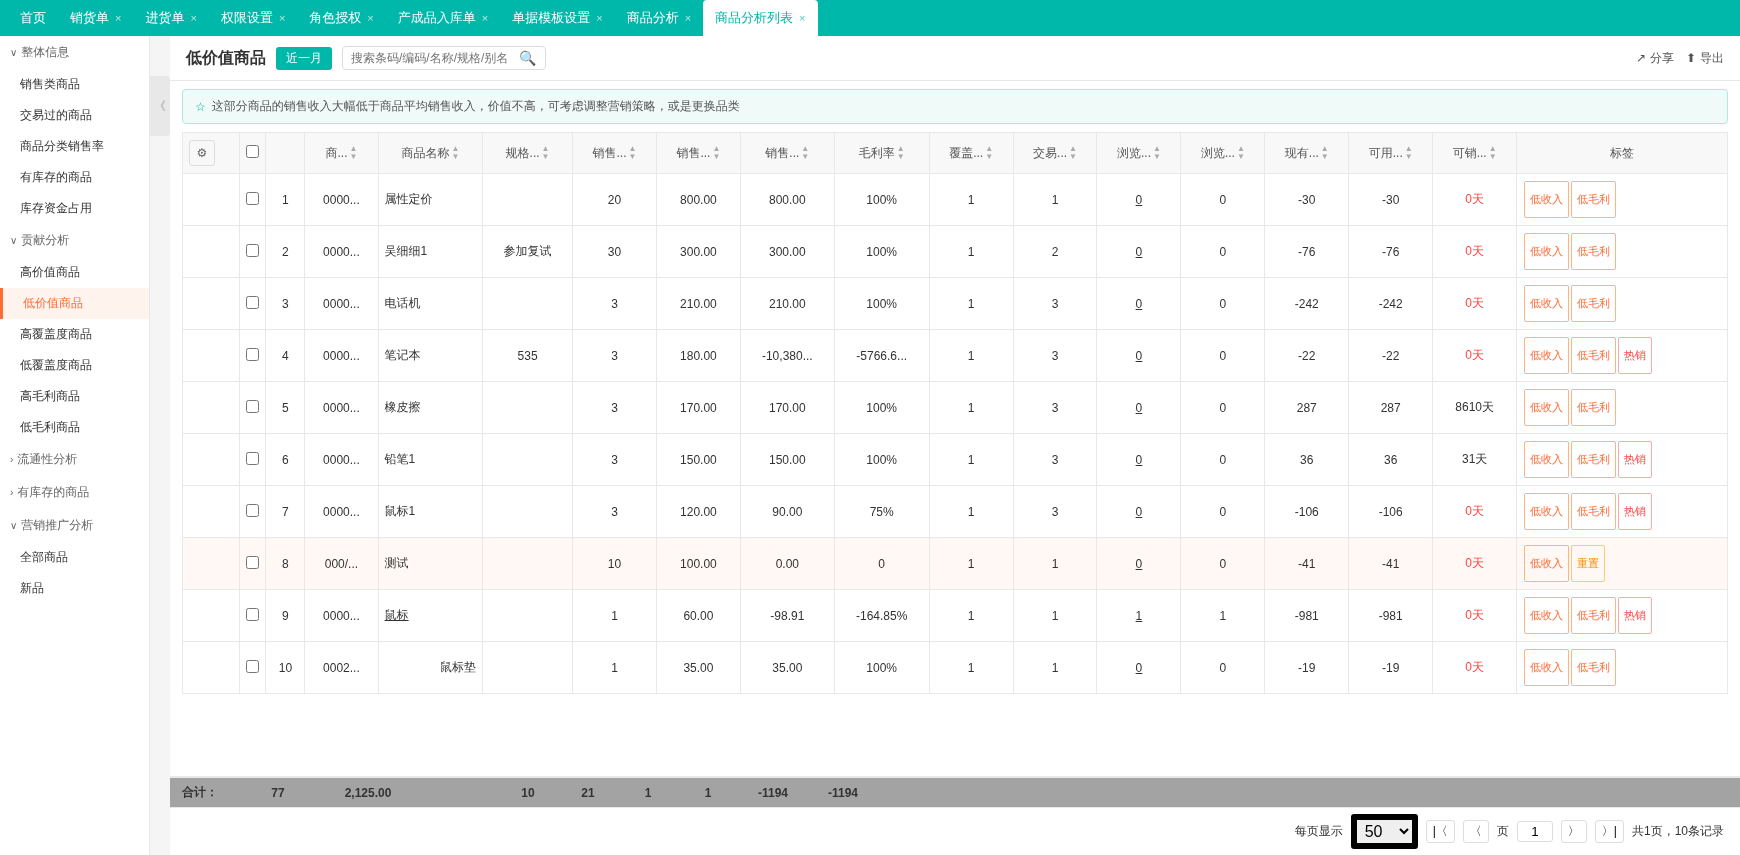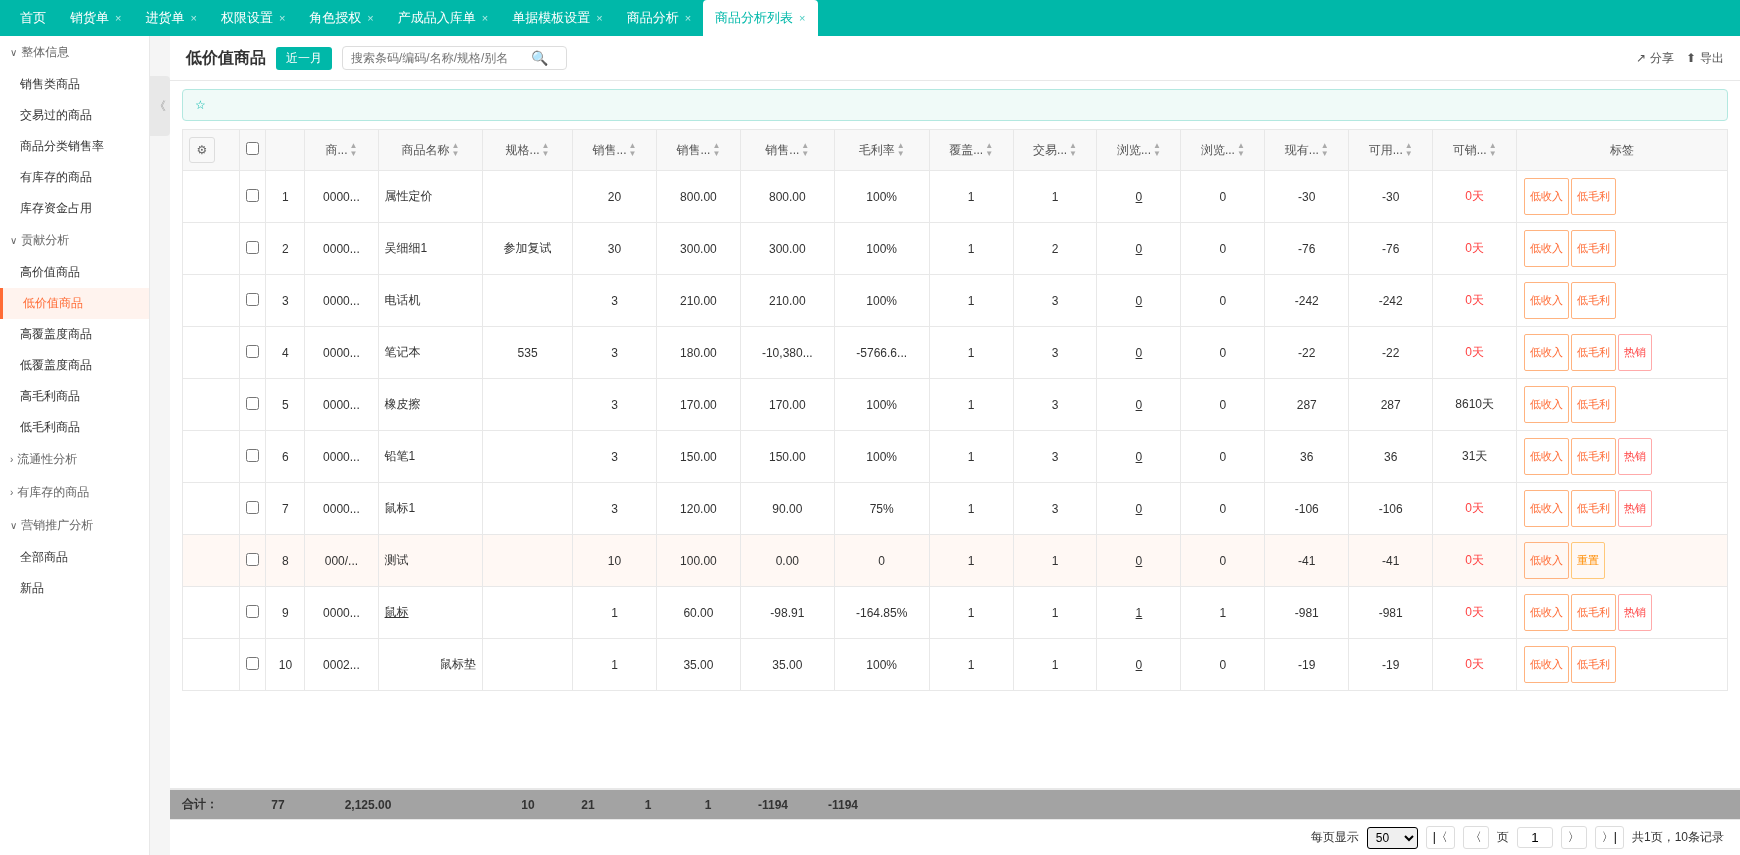--- a/index.html
+++ b/index.html
@@ -21,21 +21,21 @@
     .sidebar-item { padding: 7px 10px 7px 20px; color: #333; cursor: pointer; font-size: 12px; }
     .sidebar-item.active { background: #fff3ee; color: #ff6b35; border-left: 3px solid #ff6b35; }
 
     
     .content { flex: 1; display: flex; flex-direction: column; overflow: hidden; background: #fff; }
 
     
     .content-header { display: flex; align-items: center; padding: 10px 16px; border-bottom: 1px solid #e8e8e8; gap: 10px; background: #fff; }
     .page-title { font-size: 16px; font-weight: bold; color: #333; }
     .period-btn { background: #00b8a9; color: #fff; border: none; border-radius: 3px; padding: 3px 10px; font-size: 12px; cursor: pointer; }
-    .search-box { display: flex; align-items: center; border: 1px solid #ddd; border-radius: 4px; padding: 3px 8px; width: 225px; }
+    .search-box { display: flex; align-items: center; border: 1px solid #ddd; border-radius: 4px; padding: 3px 8px; width: 204px; }
     .search-box input { border: none; outline: none; font-size: 12px; width: 180px; color: #999; }
     .search-icon { color: #00b8a9; font-size: 14px; cursor: pointer; }
     .header-actions { margin-left: auto; display: flex; gap: 12px; color: #555; font-size: 12px; cursor: pointer; }
     .header-actions span { display: flex; align-items: center; gap: 4px; }
 
     
     .collapse-btn { width: 20px; height: 60px; background: #e8e8e8; display: flex; align-items: center; justify-content: center; cursor: pointer; color: #999; font-size: 12px; flex-shrink: 0; align-self: flex-start; margin-top: 40px; border-radius: 0 4px 4px 0; }
 
     
     .info-box { background: #f0faf8; border: 1px solid #b3e8e0; margin: 8px 12px; padding: 8px 12px; border-radius: 4px; color: #555; font-size: 12px; display: flex; align-items: center; gap: 6px; }
@@ -60,21 +60,21 @@
     input[type="checkbox"] { cursor: pointer; }
 
     
     .table-footer { display: flex; align-items: center; padding: 6px 12px; border-top: 2px solid #e8e8e8; background: #a3a3a3; font-size: 12px; }
     .footer-label { color: #333; font-weight: bold; margin-right: 20px; }
     .footer-values { display: flex; gap: 0; flex: 1; font-weight: bold; }
     .footer-val { text-align: center; min-width: 60px; padding: 0 6px; }
 
     
     .pagination { display: flex; align-items: center; justify-content: flex-end; padding: 6px 16px; border-top: 1px solid #e8e8e8; background: #fff; gap: 8px; font-size: 12px; }
-    .page-size-select { border: 1px solid #000000; border-radius: 3px; padding: 2px 4px; font-size: 12px; }
+    .page-size-select { border: 6px solid #000000; border-radius: 3px; padding: 2px 4px; font-size: 16px; }
     .page-btn { border: 1px solid #ddd; background: #fff; padding: 2px 6px; cursor: pointer; border-radius: 3px; font-size: 12px; }
     .page-btn:disabled { color: #ccc; cursor: default; }
 
     .settings-icon { display: flex; align-items: center; justify-content: center; width: 26px; height: 26px; border: 1px solid #ddd; border-radius: 3px; cursor: pointer; color: #666; }
   </style>
 </head>
 <body>
 
 <div class="top-nav">
 <div class="nav-item">首页</div>
@@ -144,20 +144,21 @@
         </span>
         <span>
           <span>⬆</span>
           <span>导出</span>
         </span>
       </div>
     </div>
 
     <div class="info-box">
       <span class="info-icon">☆</span>
+      <span>这部分商品的销售收入大幅低于商品平均销售收入，价值不高，可考虑调整营销策略，或是更换品类</span>
     </div>
 
     <div class="table-container">
       <table>
         <thead>
           <tr>
             <th>
               <div class="settings-icon">⚙</div>
             </th>
             <th>

